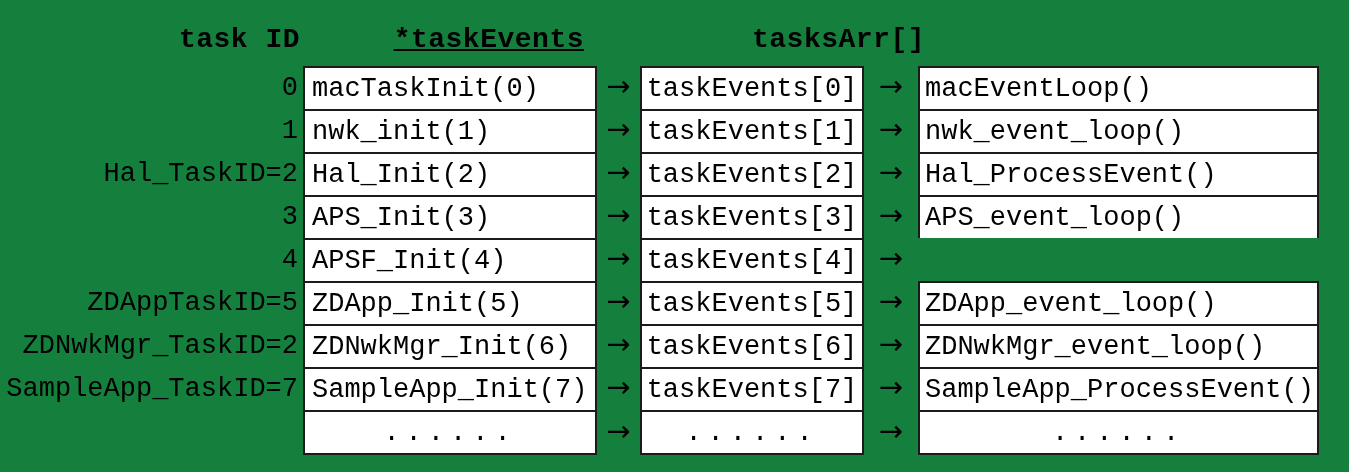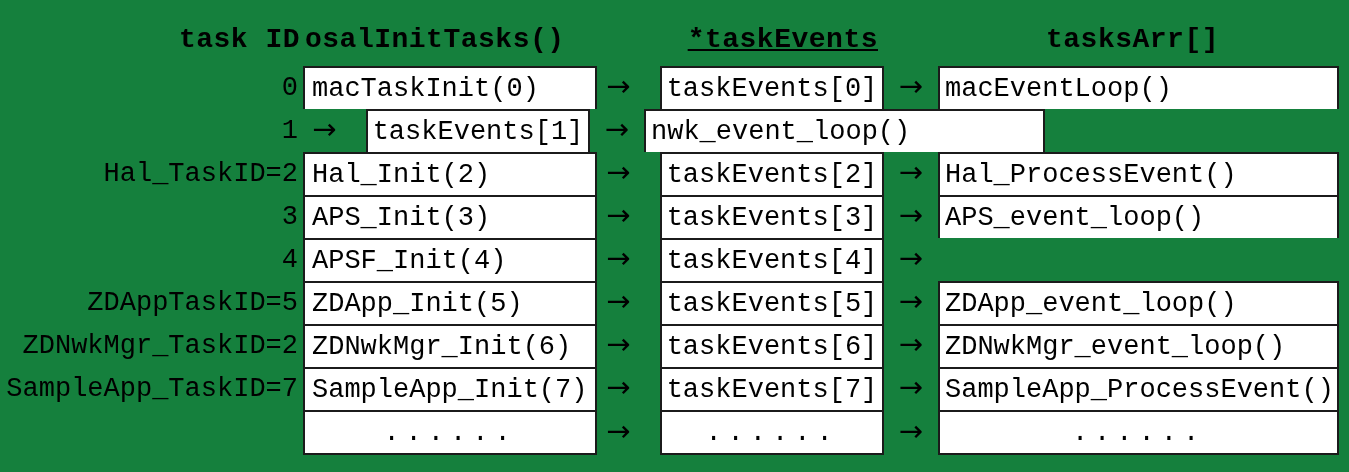--- a/index.html
+++ b/index.html
@@ -54,21 +54,21 @@
     justify-content: flex-end;
     padding-right: 5px;
   }
   .c-box {
     border: 2px solid #1b1b1b;
     border-bottom: none;
     background: #ffffff;
   }
   .row-last .c-box { border-bottom: 2px solid #1b1b1b; }
   .c1 { width: 294px; padding-left: 7px; text-align: center; }
-  .c2 { width: 224px; justify-content: center; padding-left: 0; margin-left: 20px; }
+  .c2 { width: 224px; justify-content: center; padding-left: 0; }
   .c3 { width: 401px; padding-left: 5px; }
   .row-last .c1, .row-last .c3 {
     justify-content: center;
     padding-left: 0;
   }
   .row-last .c-box { letter-spacing: 6px; }
   .c-gap {
     justify-content: center;
     font-family: "DejaVu Sans", sans-serif;
     font-size: 29px;
@@ -77,38 +77,38 @@
   .g1 { width: 43px; }
   .g2 { width: 54px; }
 </style>
 </head>
 <body>
 
 <div class="canvas">
 
   <div class="hdr-row">
     <div class="hdr-cell h-label">task ID</div>
-    <div class="hdr-cell h-c1">osalInitTasks()</div>
     <div class="hdr-cell h-g1"></div>
     <div class="hdr-cell h-c2">*taskEvents</div>
     <div class="hdr-cell h-g2"></div>
     <div class="hdr-cell h-c3">tasksArr[]</div>
   </div>
 
   <div class="grid-row">
     <div class="cell c-label">0</div>
     <div class="cell c-box c1">macTaskInit(0)</div>
     <div class="cell c-gap g1">→</div>
     <div class="cell c-box c2">taskEvents[0]</div>
     <div class="cell c-gap g2">→</div>
     <div class="cell c-box c3">macEventLoop()</div>
   </div>
 
   <div class="grid-row">
     <div class="cell c-label">1</div>
+    <div class="cell c-box c1">nwk_init(1)</div>
     <div class="cell c-gap g1">→</div>
     <div class="cell c-box c2">taskEvents[1]</div>
     <div class="cell c-gap g2">→</div>
     <div class="cell c-box c3">nwk_event_loop()</div>
   </div>
 
   <div class="grid-row">
     <div class="cell c-label">Hal_TaskID=2</div>
     <div class="cell c-box c1">Hal_Init(2)</div>
     <div class="cell c-gap g1">→</div>

